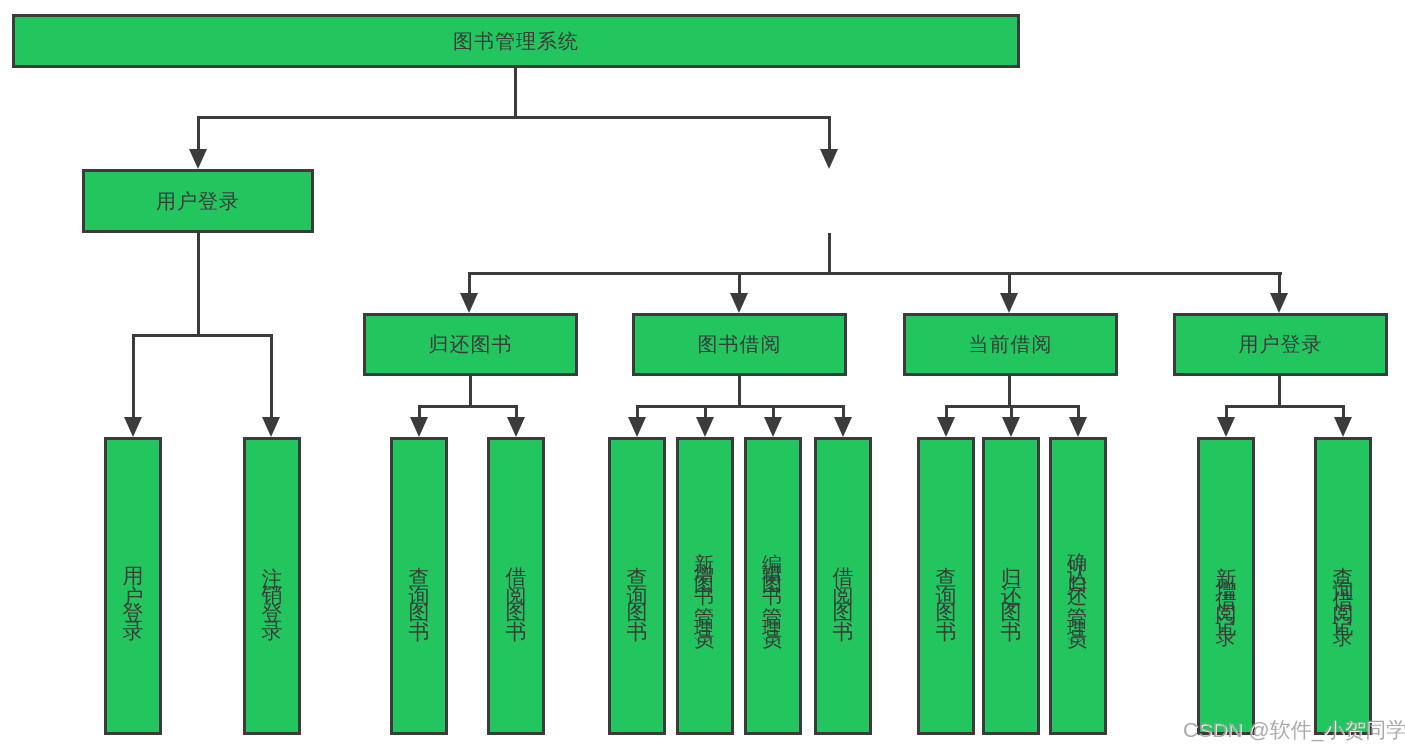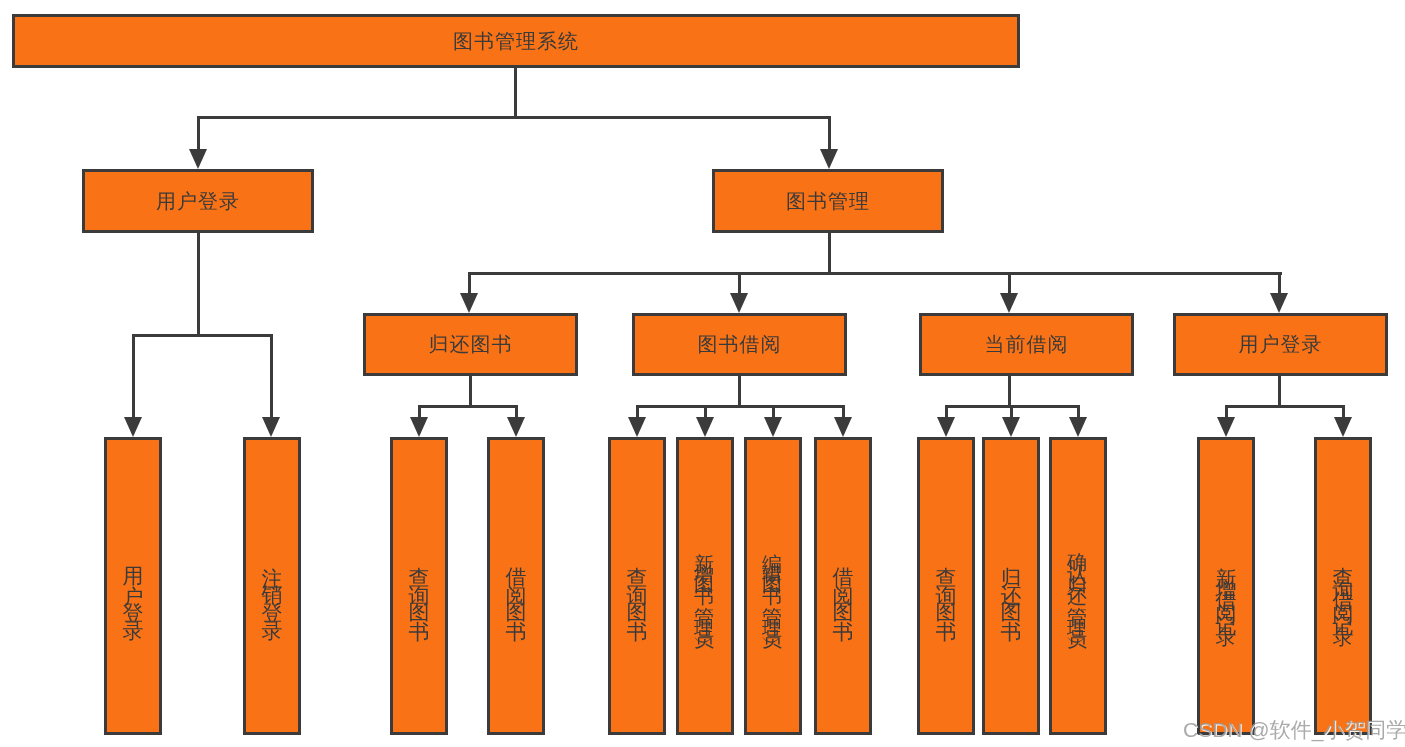--- a/index.html
+++ b/index.html
@@ -8,21 +8,21 @@
     width: 1405px;
     height: 747px;
     background: #ffffff;
     font-family: "Liberation Sans", "DejaVu Sans", sans-serif;
     overflow: hidden;
   }
   .box {
     position: absolute;
     box-sizing: border-box;
     border: 3px solid #3b3b3b;
-    background: #f97316;
+    background: #22c55e;
     display: flex;
     align-items: center;
     justify-content: center;
     color: #3a3a3a;
   }
   .hlabel {
     font-size: 20px;
     letter-spacing: 1px;
     white-space: nowrap;
   }
@@ -71,23 +71,20 @@
   <div class="vline" style="left:514px; top:68px; height:50px;"></div>
   <div class="hline" style="left:197px; top:116px; width:634px;"></div>
   <div class="vline" style="left:197px; top:116px; height:36px;"></div>
   <div class="arrow" style="left:189px; top:149px;"></div>
   <div class="vline" style="left:828px; top:116px; height:36px;"></div>
   <div class="arrow" style="left:820px; top:149px;"></div>
 
   <div class="box" style="left:82px; top:169px; width:232px; height:64px;">
     <span class="hlabel">用户登录</span>
   </div>
-  <div class="box" style="left:712px; top:169px; width:232px; height:64px;">
-    <span class="hlabel">图书管理</span>
-  </div>
 
   <div class="vline" style="left:197px; top:233px; height:103px;"></div>
   <div class="hline" style="left:132px; top:334px; width:141px;"></div>
   <div class="vline" style="left:132px; top:334px; height:85px;"></div>
   <div class="arrow" style="left:124px; top:417px;"></div>
   <div class="vline" style="left:270px; top:334px; height:85px;"></div>
   <div class="arrow" style="left:262px; top:417px;"></div>
 
   <div class="box vbox v4" style="left:104px; top:437px; width:58px; height:298px;">
     <span>用户登录</span>
@@ -106,21 +103,21 @@
   <div class="arrow" style="left:1000px; top:293px;"></div>
   <div class="vline" style="left:1278px; top:272px; height:23px;"></div>
   <div class="arrow" style="left:1270px; top:293px;"></div>
 
   <div class="box" style="left:363px; top:313px; width:215px; height:63px;">
     <span class="hlabel">归还图书</span>
   </div>
   <div class="box" style="left:632px; top:313px; width:215px; height:63px;">
     <span class="hlabel">图书借阅</span>
   </div>
-  <div class="box" style="left:903px; top:313px; width:215px; height:63px;margin-left:16px;">
+  <div class="box" style="left:903px; top:313px; width:215px; height:63px;">
     <span class="hlabel">当前借阅</span>
   </div>
   <div class="box" style="left:1173px; top:313px; width:215px; height:63px;">
     <span class="hlabel">用户登录</span>
   </div>
 
   <div class="vline" style="left:469px; top:376px; height:31px;"></div>
   <div class="hline" style="left:418px; top:405px; width:100px;"></div>
   <div class="vline" style="left:418px; top:405px; height:14px;"></div>
   <div class="arrow" style="left:410px; top:417px;"></div>

